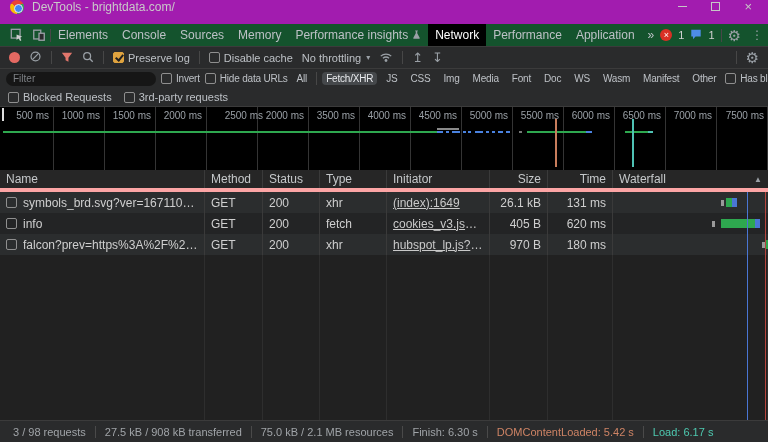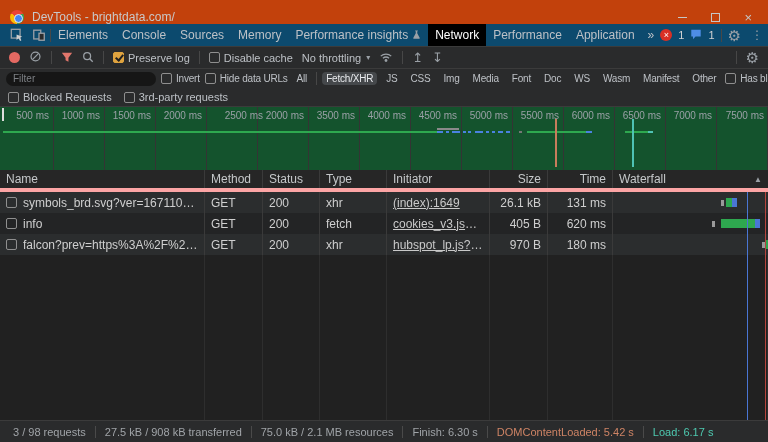--- a/index.html
+++ b/index.html
@@ -1,25 +1,25 @@
 <!DOCTYPE html>
 <html><head>
 <meta charset="utf-8">
 <style>
   *{margin:0;padding:0;box-sizing:border-box}
   html,body{width:768px;height:442px;overflow:hidden}
   body{font-family:"Liberation Sans",sans-serif;background:#222324;color:#d3d3d3;position:relative}
-  .titlebar{height:24px;background:#c2410c;display:flex;align-items:flex-end;padding:0 10px;font-size:12px;color:#c9c9c9}
+  .titlebar{height:24px;background:#a21caf;display:flex;align-items:flex-start;padding:0 10px;font-size:12px;color:#c9c9c9}
   .chrome-icon{width:14px;height:14px;border-radius:50%;background:conic-gradient(from -60deg,#ea4335 0 120deg,#34a853 0 240deg,#fbbc05 0 360deg);position:relative;margin-right:8px;flex:none}
   .chrome-icon::after{content:"";position:absolute;left:3.5px;top:3.5px;width:7px;height:7px;border-radius:50%;background:#4285f4;border:1px solid #e8eaed}
   .win-controls{margin-left:auto;display:flex;align-items:center;gap:24px;color:#c6c6c6;padding-right:6px}
   .win-min{width:9px;height:1px;background:#c6c6c6;display:inline-block}
   .win-max{width:9px;height:9px;border:1px solid #c6c6c6;display:inline-block}
   .win-close{font-size:13px;line-height:1}
-  .tabbar{height:22px;background:#0c4a6e;display:flex;align-items:center;font-size:12px;color:#bdc1c6;padding:0 6px}
+  .tabbar{height:22px;background:#14532d;display:flex;align-items:center;font-size:12px;color:#bdc1c6;padding:0 6px}
   .tb-icon{display:flex;align-items:center;justify-content:center;width:22px;height:22px;flex:none}
   .sep{width:1px;height:13px;background:#474747;flex:none}
   .tab{padding:0 7px;height:22px;display:flex;align-items:center;white-space:nowrap;gap:4px}
   .tab.selected{background:#000;color:#fff}
   .tab-overflow{padding:0 6px;font-size:12px}
   .badges{margin-left:auto;display:flex;align-items:center;gap:6px;padding-right:2px}
   .err-dot{width:12px;height:12px;border-radius:50%;background:#d93025;color:#fff;font-size:9px;line-height:12px;text-align:center;display:inline-block}
   .count{color:#d3d3d3;font-size:11px}
   .gear{font-size:15px;color:#9aa0a6;line-height:1}
   .kebab{color:#9aa0a6;font-size:12px;letter-spacing:0;padding:0 4px}
@@ -32,21 +32,21 @@
   .ddl{display:flex;align-items:center;gap:5px;white-space:nowrap;color:#bdc1c6}
   .ddl .arrow{font-size:8px;color:#9aa0a6}
   .arrow-glyph{font-size:13px;color:#9aa0a6;line-height:1}
   .spacer{flex:1}
   .filterrow{height:20px;background:#2a2b2c;border-top:1px solid #3b3b3b;display:flex;align-items:center;gap:5px;padding:0 6px;font-size:10px;letter-spacing:-0.2px;color:#bdc1c6}
   .filter-input{width:150px;height:14px;background:#161616;border:none;border-radius:7px;color:#d3d3d3;font-size:10px;padding:0 7px;outline:none;flex:none;font-family:"Liberation Sans",sans-serif}
   .filter-input::placeholder{color:#7d8085}
   .pill{padding:1px 4px;border-radius:4px;white-space:nowrap}
   .pill.selected{background:#45484b;color:#e8eaed}
   .optionsrow{height:18px;background:#2a2b2c;display:flex;align-items:center;gap:12px;padding:0 8px;font-size:11px;color:#bdc1c6}
-  .overview{height:64px;background:#14532d;border-top:1px solid #3b3b3b;position:relative;font-size:10px;color:#9aa0a6;overflow:hidden}
+  .overview{height:64px;background:#000000;border-top:1px solid #3b3b3b;position:relative;font-size:10px;color:#9aa0a6;overflow:hidden}
   .gridline{position:absolute;top:0;bottom:0;width:1px;background:#343434}
   .tick{position:absolute;top:3px;width:58px;text-align:right;white-space:nowrap}
   .seg{position:absolute;height:2px;top:24px}
   .ovline{position:absolute;top:12px;height:48px;width:2px}
   .ov-handle{position:absolute;left:2px;top:1px;width:2px;height:13px;background:#ddd}
   .table{position:relative;height:250px;background:#212121;font-size:12px}
   .thead{height:22px;background:#262626;display:flex;color:#c5c8ca;border-bottom:4px solid #fca5a5}
   .cell{border-right:1px solid #3a3a3a;display:flex;align-items:center;padding:0 6px;white-space:nowrap;overflow:hidden;flex:none}
   .c-name{width:205px}.c-method{width:58px}.c-status{width:57px}.c-type{width:67px}.c-init{width:103px}.c-size{width:58px;justify-content:flex-end}.c-time{width:65px;justify-content:flex-end}
   .c-wf{flex:1;border-right:none;position:relative;justify-content:space-between}

